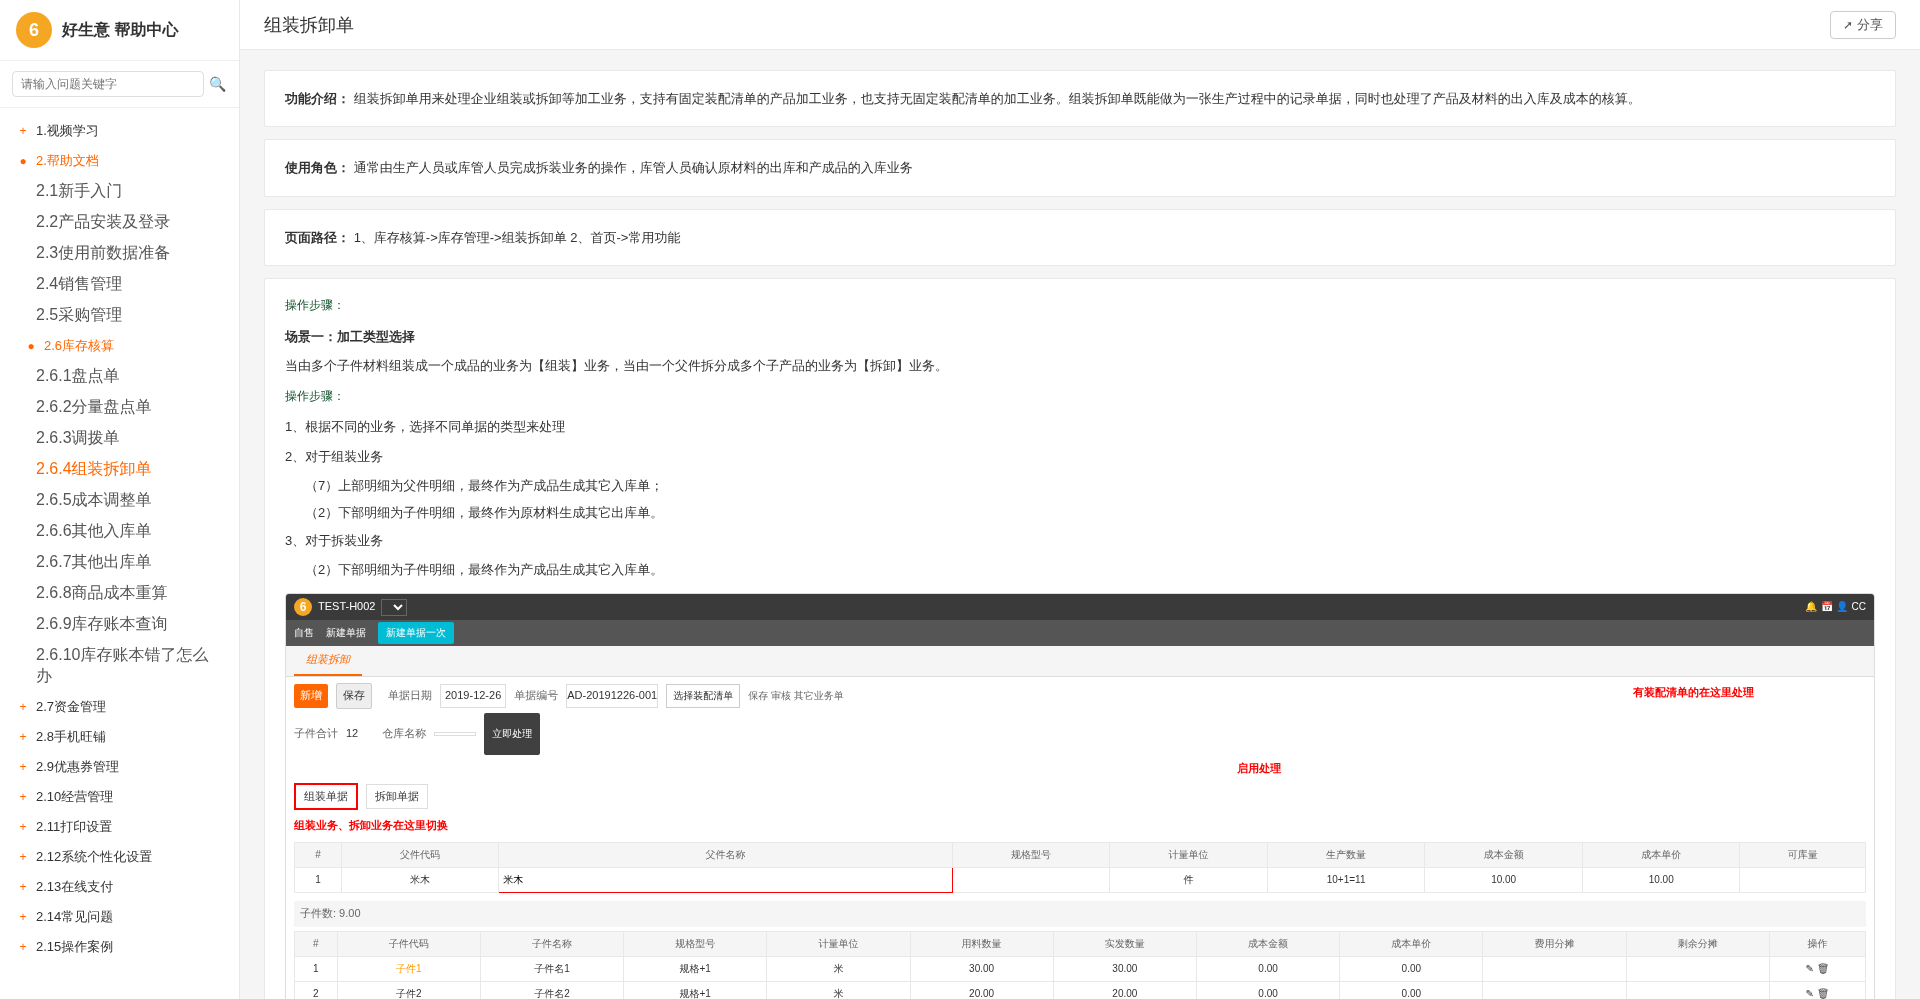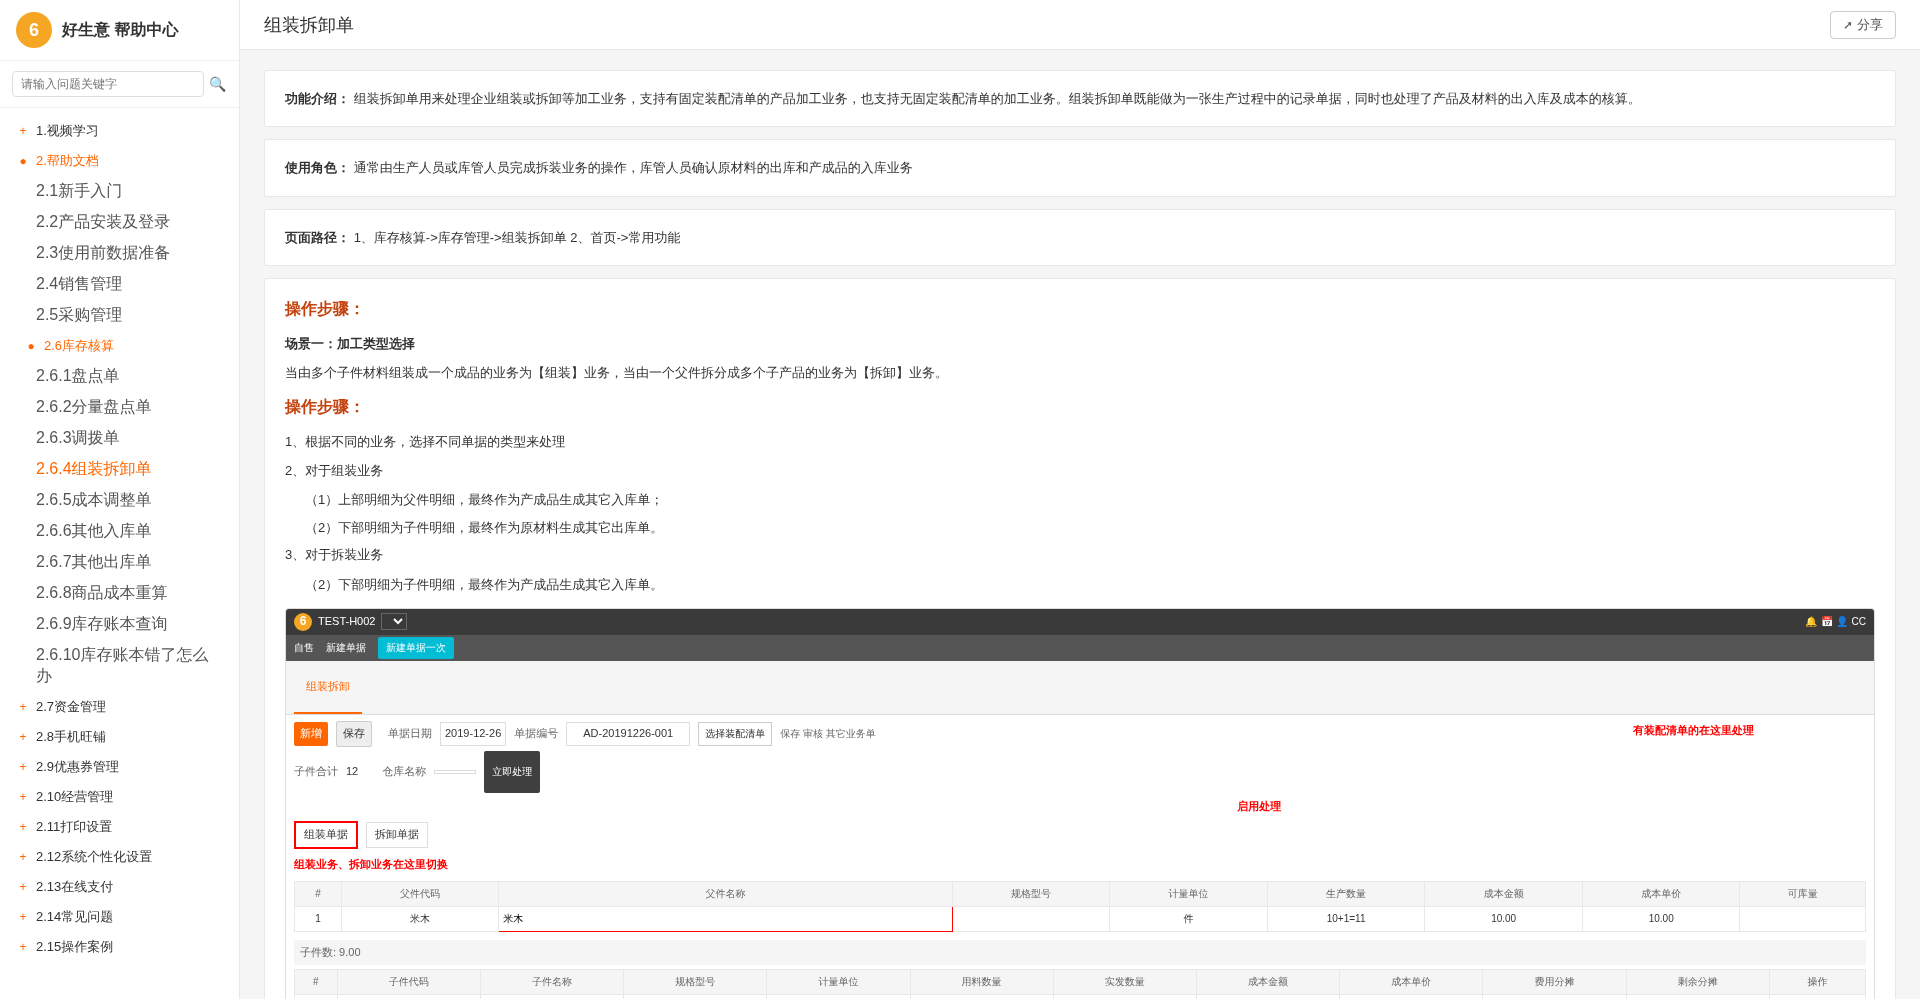--- a/index.html
+++ b/index.html
@@ -163,24 +163,24 @@
       color: #333;
       line-height: 1.8;
     }
 
     .section-label {
       font-weight: bold;
       color: #333;
     }
 
     .step-title {
-      font-weight: bold;
-      color: #c2410c;
+      font-weight: normal;
+      color: #14532d;
       margin-bottom: 8px;
-      font-size: 16px;
+      font-size: 12px;
     }
 
     .scenario-title {
       font-weight: bold;
       color: #333;
       margin-bottom: 6px;
     }
 
     .step-text {
       margin-bottom: 6px;
@@ -342,21 +342,21 @@
 
     <div class="content-card">
       <div class="step-title">操作步骤：</div>
 
       <div class="scenario-title">场景一：加工类型选择</div>
       <div class="step-text">当由多个子件材料组装成一个成品的业务为【组装】业务，当由一个父件拆分成多个子产品的业务为【拆卸】业务。</div>
 
       <div class="step-title" style="margin-top:8px;">操作步骤：</div>
       <div class="step-text">1、根据不同的业务，选择不同单据的类型来处理</div>
       <div class="step-text">2、对于组装业务</div>
-      <div class="step-indent">（1）上部明细为父件明细，最终作为产成品生成其它入库单；</div>
+      <div class="step-indent">（7）上部明细为父件明细，最终作为产成品生成其它入库单；</div>
       <div class="step-indent">（2）下部明细为子件明细，最终作为原材料生成其它出库单。</div>
       <div class="step-text">3、对于拆装业务</div>
       <div class="step-indent">（2）下部明细为子件明细，最终作为产成品生成其它入库单。</div>
 
       <div class="screenshot-container">
 
         <div style="background:#3a3a3a; color:#fff; font-size:11px; padding:3px 8px; display:flex; align-items:center; justify-content:space-between;">
           <div style="display:flex;align-items:center;gap:6px;">
             <span style="background:#f5a623;border-radius:50%;width:18px;height:18px;display:inline-flex;align-items:center;justify-content:center;font-weight:bold;font-size:12px;">6</span>
             <span>TEST-H002</span>
@@ -367,32 +367,32 @@
           </div>
         </div>
 
         <div style="background:#555; color:#fff; font-size:10px; padding:2px 8px; display:flex; align-items:center; gap:12px;">
           <span style="cursor:pointer;">自售</span>
           <span style="cursor:pointer;">新建单据</span>
           <span style="background:#00bcd4;color:#fff;padding:2px 8px;border-radius:2px;cursor:pointer;">新建单据一次</span>
         </div>
 
         <div style="background:#f5f5f5; border-bottom:1px solid #ddd; display:flex; padding:0 8px; font-size:11px;">
-          <div style="padding:16px 12px;border-bottom:2px solid #ff6600;color:#ff6600;cursor:pointer;">组装拆卸</div>
+          <div style="padding:4px 12px;border-bottom:2px solid #ff6600;color:#ff6600;cursor:pointer;font-style:italic;">组装拆卸</div>
         </div>
 
         <div style="background:#fff; padding:6px 8px; position:relative;">
 
           <div style="display:flex;align-items:center;gap:8px;margin-bottom:4px;font-size:11px;flex-wrap:wrap;">
             <span style="background:#ff6600;color:#fff;padding:2px 6px;border-radius:2px;cursor:pointer;">新增</span>
             <span style="background:#eee;padding:2px 6px;border-radius:2px;border:1px solid #ccc;cursor:pointer;">保存</span>
             <span style="color:#666;margin-left:8px;">单据日期</span>
             <span style="border:1px solid #ddd;padding:1px 4px;">2019-12-26</span>
             <span style="color:#666;">单据编号</span>
-            <span style="border:1px solid #ddd;padding:1px 16px;">AD-20191226-001</span>
+            <span style="border:1px solid #ddd;padding:1px 0;">AD-20191226-001</span>
 
             <span style="border:1px solid #ccc;padding:2px 6px;font-size:10px;cursor:pointer;">选择装配清单</span>
             <span style="font-size:10px;color:#666;">保存 审核 其它业务单</span>
           </div>
 
           <div style="position:absolute;top:6px;right:120px;color:red;font-size:11px;font-weight:bold;">有装配清单的在这里处理</div>
 
           <div style="display:flex;align-items:center;gap:8px;margin-bottom:4px;font-size:11px;">
             <span style="color:#666;">子件合计</span>
             <span>12</span>

